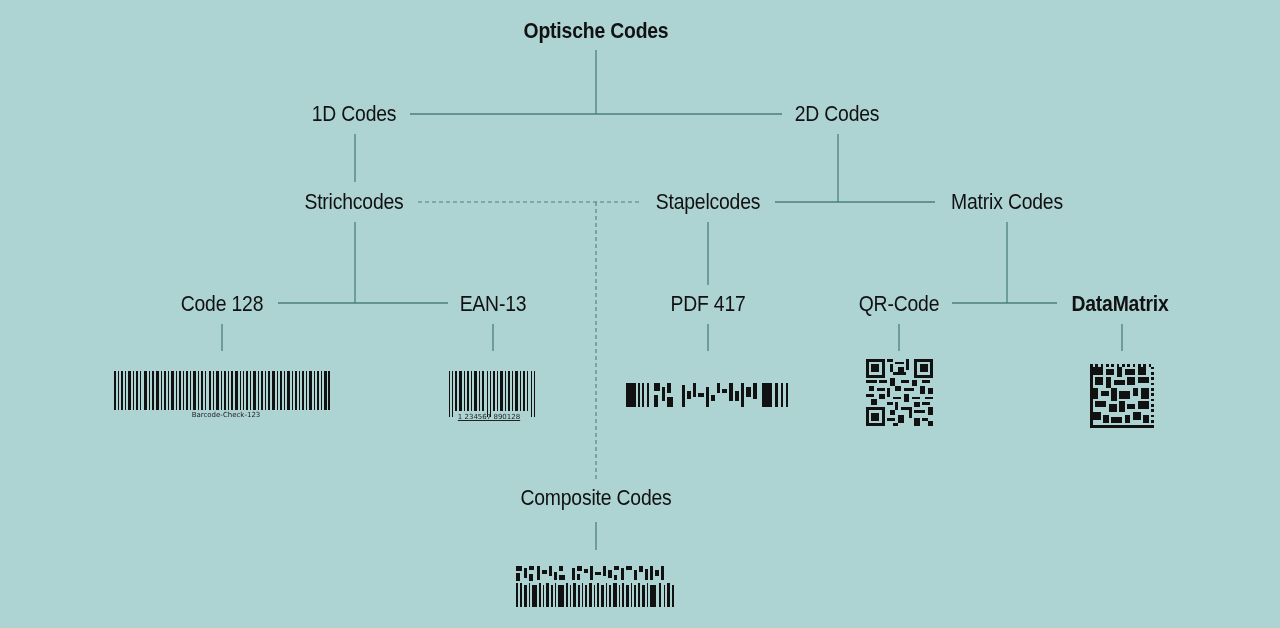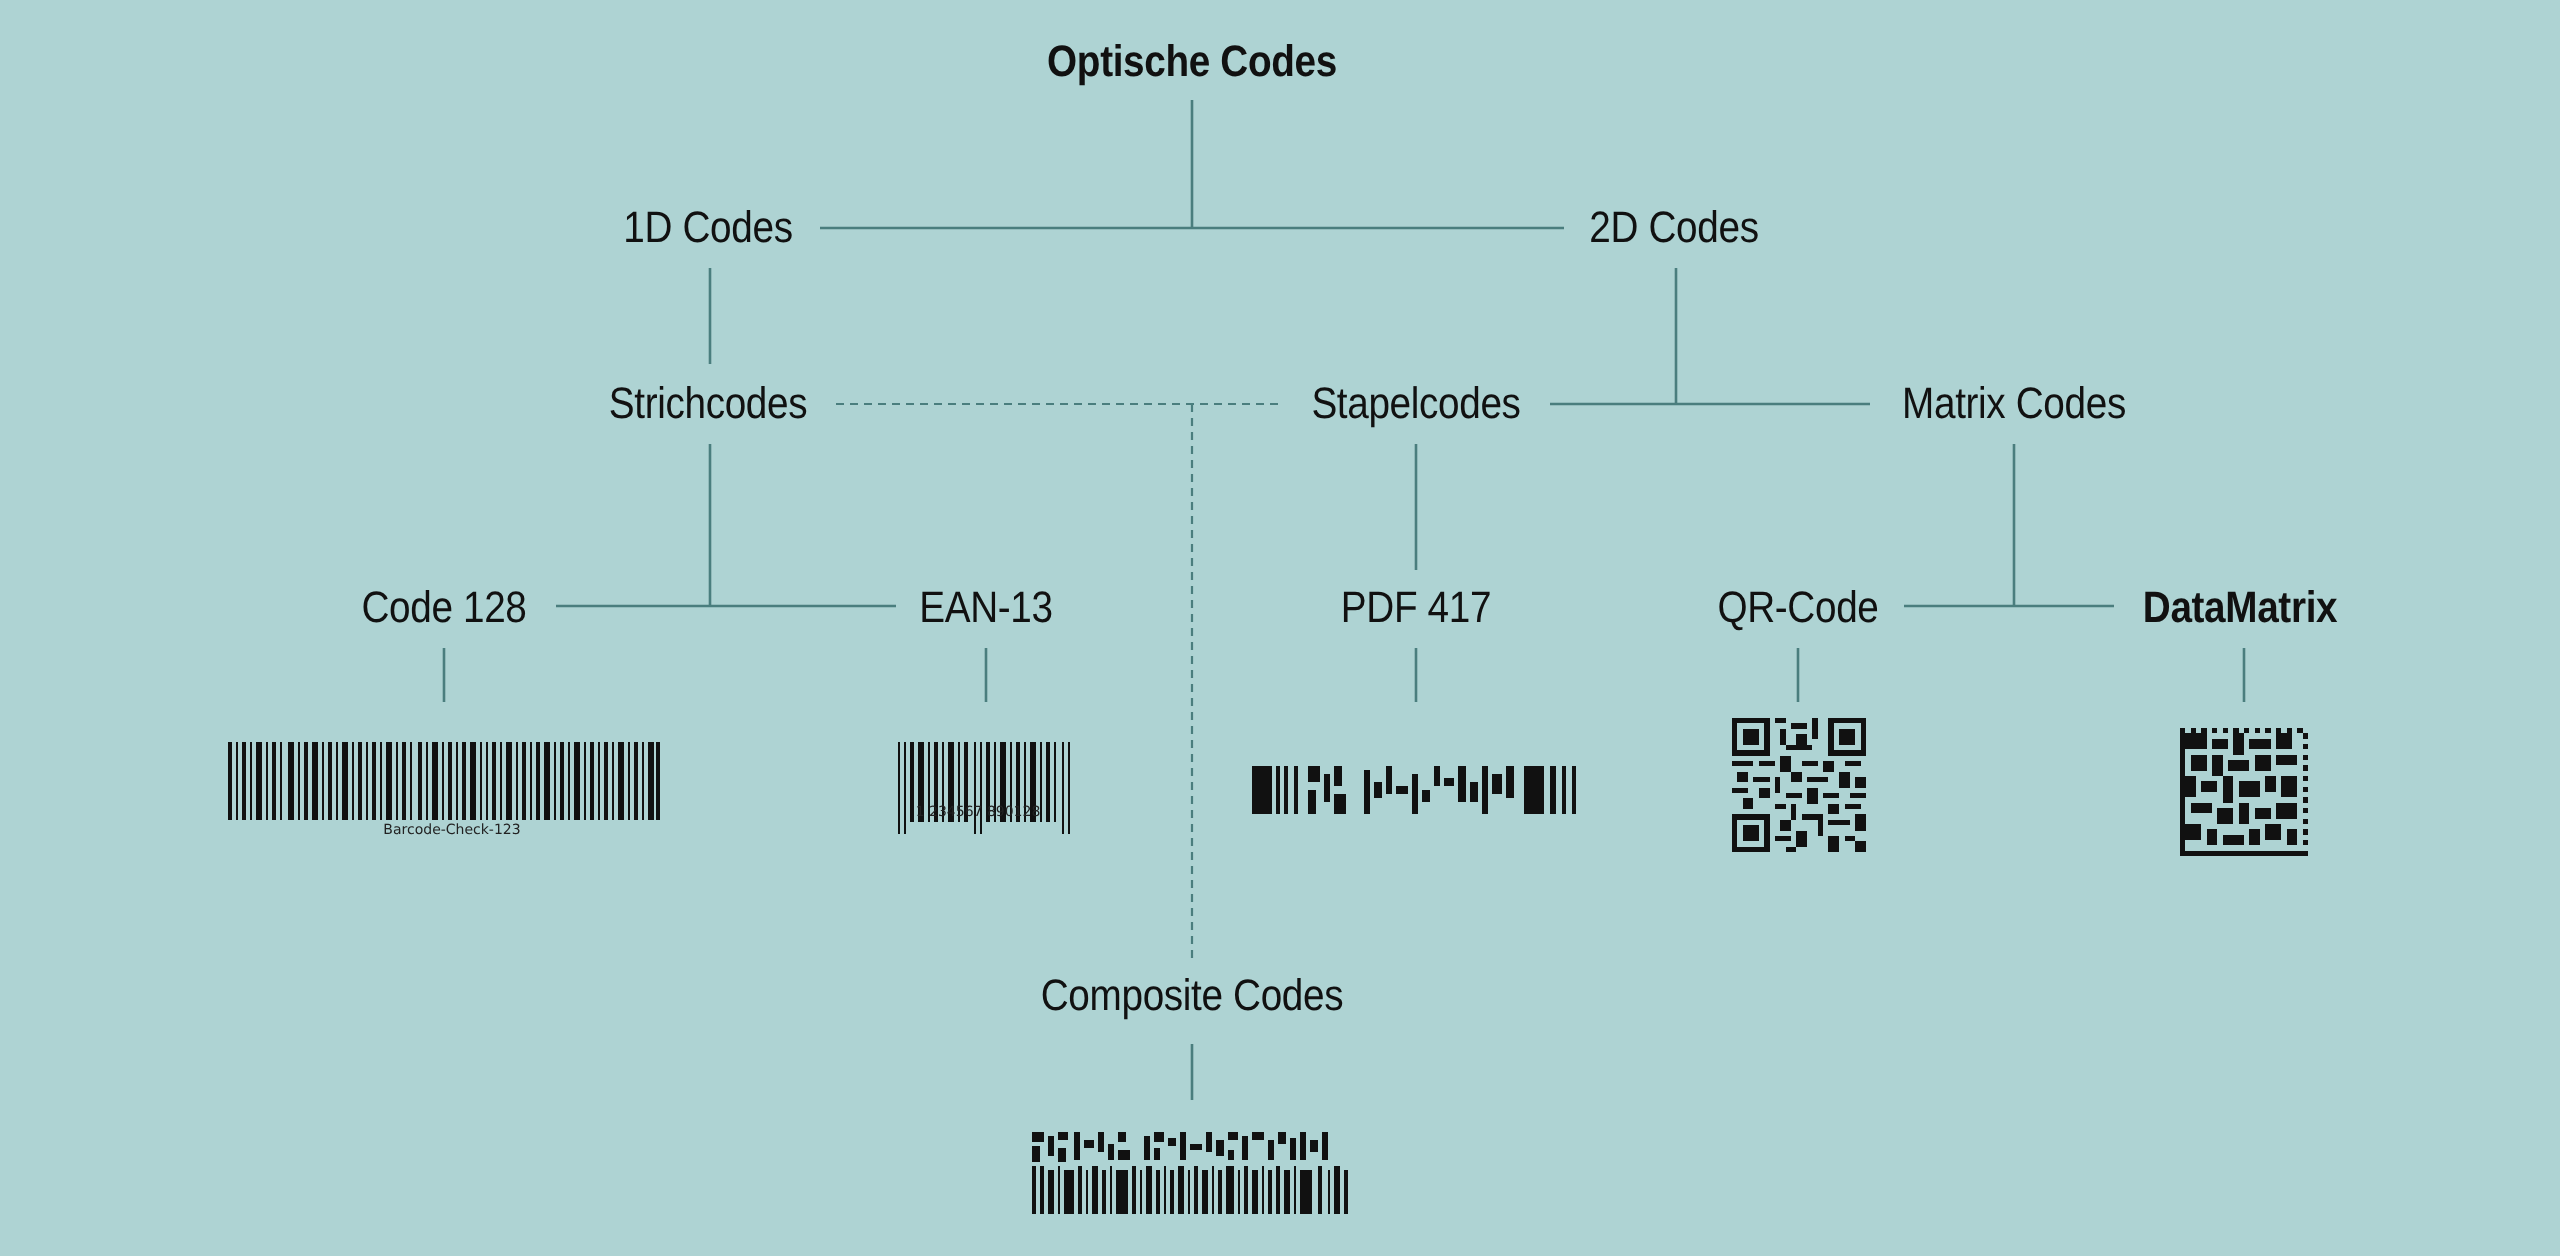--- a/index.html
+++ b/index.html
@@ -143,21 +143,21 @@
     <rect x="59" y="0" width="2" height="40"></rect>
       <rect x="63" y="0" width="1" height="40"></rect>
       <rect x="66" y="0" width="3" height="40"></rect>
       <rect x="71" y="0" width="1" height="40"></rect>
     <rect x="74" y="0" width="2" height="40"></rect>
       <rect x="78" y="0" width="1" height="40"></rect>
     <rect x="82" y="0" width="1" height="46"></rect>
       <rect x="85" y="0" width="1" height="46"></rect>
   </g>
 </svg>
-<div class="caption" style="left:489px;top:402px;">1  234567  890128</div>
+<div class="caption" style="left:489px;top:413px;text-decoration:underline;">1  234567  890128</div>
 
 <svg class="code" style="left:626px;top:383px;" width="164" height="25">
   <g fill="#111">
     <rect x="0" y="0" width="10" height="24"></rect>
       <rect x="12" y="0" width="2" height="24"></rect>
       <rect x="16" y="0" width="2" height="24"></rect>
       <rect x="21" y="0" width="2" height="24"></rect>
     <rect x="28" y="0" width="6" height="8"></rect>
       <rect x="28" y="12" width="4" height="12"></rect>
       <rect x="36" y="4" width="3" height="14"></rect>

